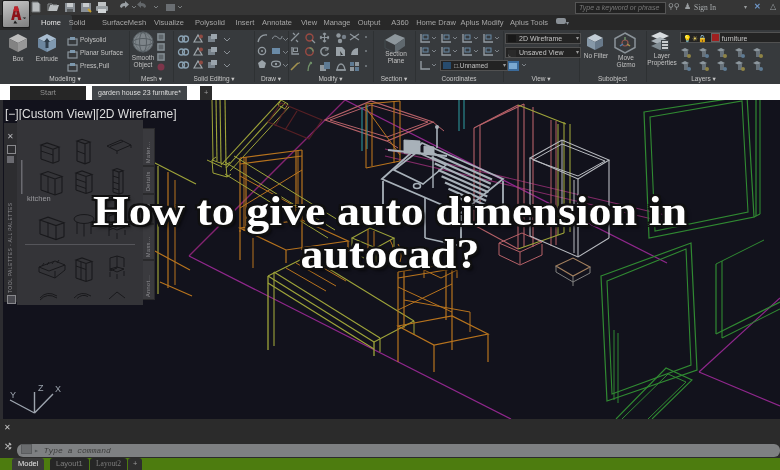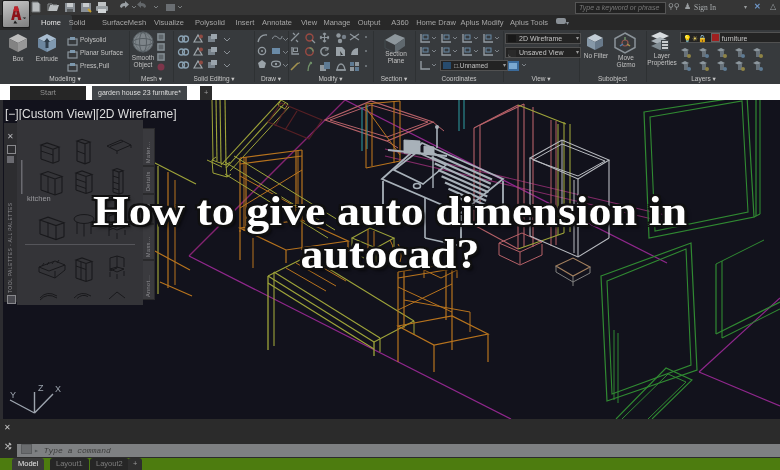--- a/index.html
+++ b/index.html
@@ -37,21 +37,21 @@
   .caption{position:absolute;width:780px;text-align:center;color:#fff;
     font-family:"Liberation Serif",serif;font-weight:bold;
     text-shadow:-2px -2px 0 #101010,2px -2px 0 #101010,-2px 2px 0 #101010,2px 2px 0 #101010,
       -2px 0 0 #101010,2px 0 0 #101010,0 -2px 0 #101010,0 2px 0 #101010,
       -1px -1px 0 #101010,1px 1px 0 #101010,3px 3px 3px rgba(0,0,0,.6);}
   
   #cmd{left:0;top:419px;width:780px;height:39px;background:#2b2b2b;}
   #cmdhist{position:absolute;left:17px;top:2px;width:763px;height:22px;background:#909294;
            font-family:"Liberation Mono",monospace;font-size:8px;color:#0c0c0c;line-height:10px;padding:1px 0 0 4px;box-sizing:border-box;}
   #cmdinput{position:absolute;left:17px;top:25px;width:763px;height:13px;background:#7e8082;
-           font-family:"Liberation Mono",monospace;font-size:8px;color:#3c3c3c;font-style:italic;line-height:13px;}
+           font-family:"Liberation Mono",monospace;font-size:8px;color:#3c3c3c;font-style:italic;line-height:13px;border-radius:6px;}
   
   #status{left:0;top:458px;width:780px;height:12px;background:#4d7c0f;}
   .stab{position:absolute;top:0;height:12px;line-height:12px;font-size:7.5px;color:#8a8a8a;padding:0 6px;}
 
   .rdrop{position:absolute;height:9px;background:#232323;border:1px solid #515151;color:#c4c4c4;
          font-size:7px;line-height:9px;padding:0 2px;white-space:nowrap;}
   .rdrop .darr{position:absolute;right:1px;color:#9a9a9a;font-size:6px;}
   .rdrop .dicon{display:inline-block;width:8px;height:7px;margin-right:3px;vertical-align:-1px;}
 </style>
 </head>
@@ -706,16 +706,16 @@
 
   <div class="abs" id="cmd">
     <div style="position:absolute;left:4px;top:4px;color:#c8c8c8;font-size:8px;">✕</div>
       <div style="position:absolute;left:4px;top:22px;color:#b8b8b8;font-size:9px;transform:rotate(90deg);">⚒</div>
     <div id="cmdinput"><span style="display:inline-block;width:9px;height:8px;background:#6a6c6e;border:1px solid #5a5c5e;margin:0 2px 0 4px;vertical-align:-1px;"></span><span style="color:#55585a;">▸</span> Type a command</div>
   </div>
 
   <div class="abs" id="status">
     <div class="stab" style="left:12px;color:#e8e8e8;background:#3a3a3a;border-radius:3px 3px 0 0;">Model</div>
     <div class="stab" style="left:50px;color:#7d7d7d;background:#262626;border-radius:3px 3px 0 0;">Layout1</div>
-    <div class="stab" style="left:90px;color:#7d7d7d;background:#262626;border-radius:3px 3px 0 0;">Layout2</div>
+    <div class="stab" style="left:90px;color:#7d7d7d;background:#262626;border-radius:3px 3px 0 0;font-family:Liberation Serif, serif;">Layout2</div>
     <div class="stab" style="left:128px;padding:0 5px;color:#9a9a9a;background:#2e2e2e;border-radius:3px 3px 0 0;">+</div>
   </div>
 </div>
 
 </body></html>

